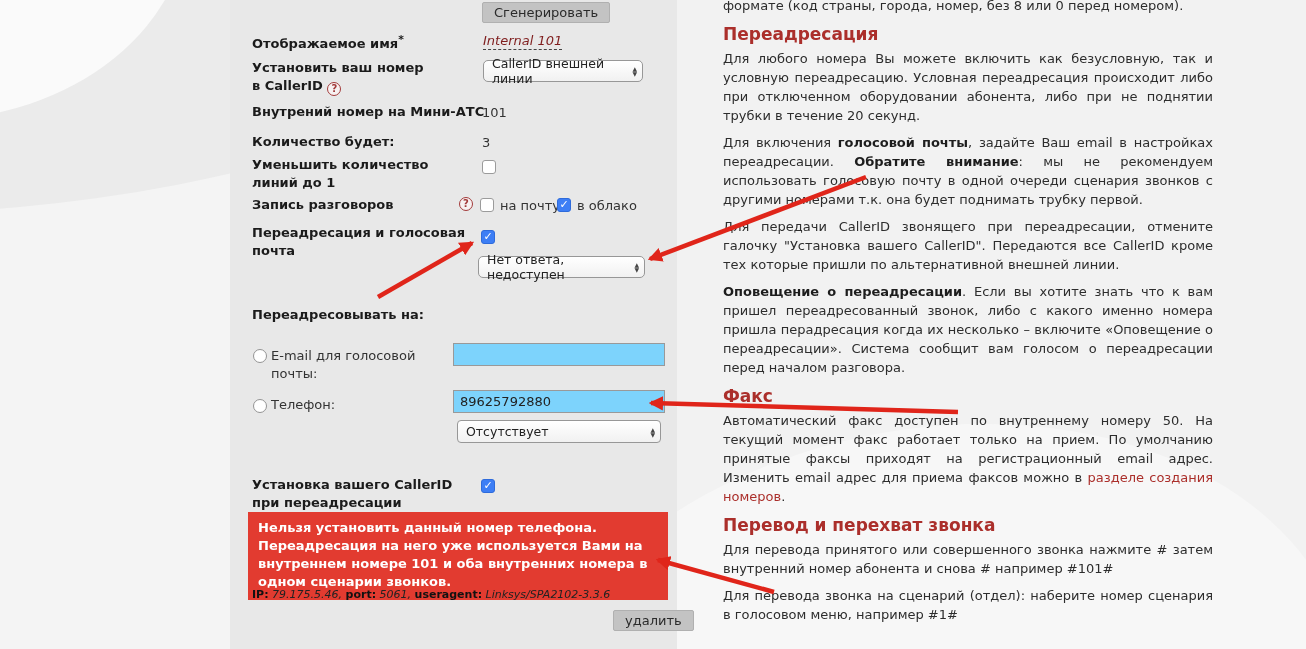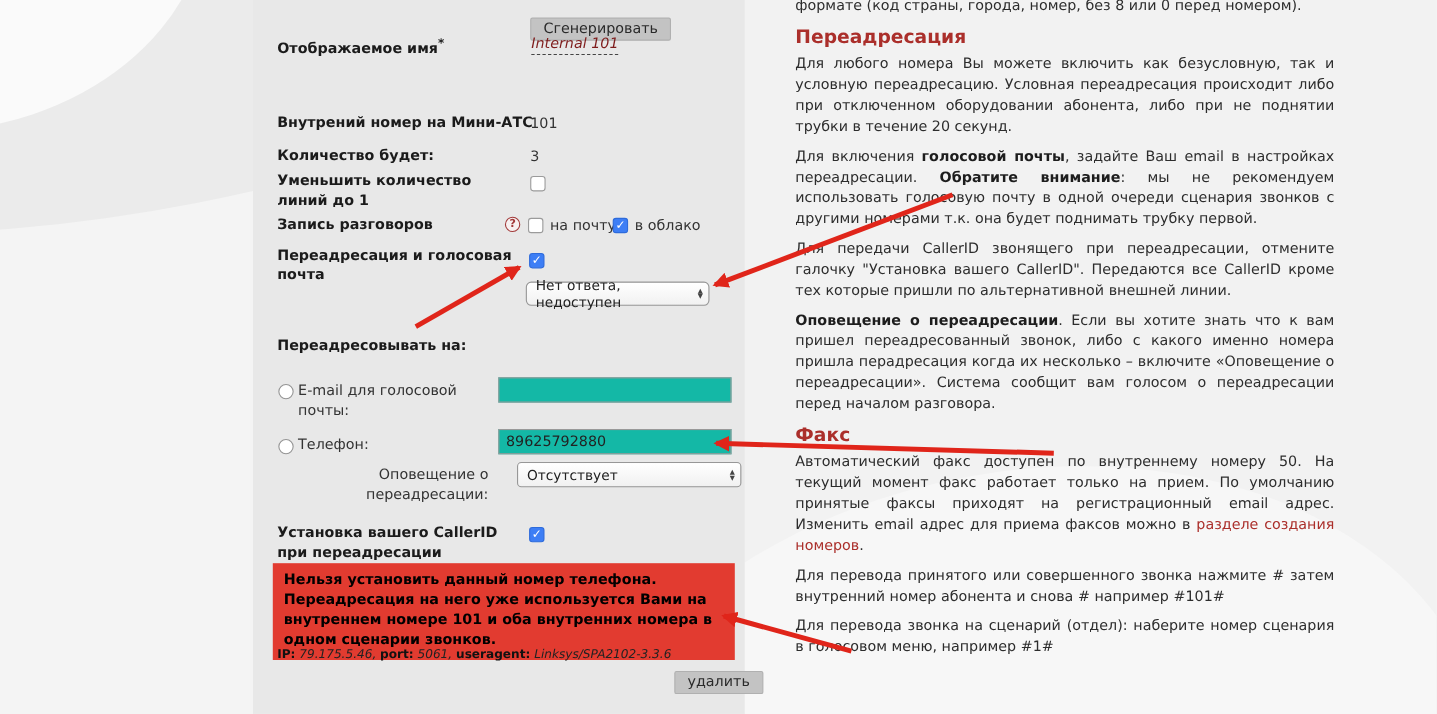--- a/index.html
+++ b/index.html
@@ -26,27 +26,27 @@
        background:linear-gradient(#ffffff,#f1f1f1);border:1px solid #979797;border-radius:5px;
        font-size:12.5px;color:#222;padding:0 5px 0 8px;cursor:pointer;}
   .sel .arrows{margin-left:auto;display:flex;flex-direction:column;align-items:center;color:#444;
        font-size:6px;line-height:5px;padding-left:6px;}
   .cb{position:absolute;width:14px;height:14px;box-sizing:border-box;background:#fff;
       border:1px solid #9b9b9b;border-radius:3px;cursor:pointer;}
   .cb.on{background:#3d7ef5;border-color:#2e6bdb;}
   .cb.on::after{content:"✓";position:absolute;left:1.5px;top:-1px;color:#fff;font-size:11px;font-weight:bold;}
   .radio{position:absolute;width:14px;height:14px;box-sizing:border-box;background:#fff;
       border:1px solid #949494;border-radius:50%;cursor:pointer;}
-  .inp{position:absolute;box-sizing:border-box;height:23px;border:1px solid #999;background:#14b8a6;
+  .inp{position:absolute;box-sizing:border-box;height:23px;border:1px solid #999;background:#7dd3fc;
       font-family:inherit;font-size:13px;color:#222;padding:2px 6px;}
   .qicon{display:inline-block;width:14px;height:14px;box-sizing:border-box;border:1.5px solid #a23a3a;
       border-radius:50%;color:#a23a3a;font-size:10px;font-weight:bold;line-height:11px;text-align:center;
       vertical-align:-2px;background:#f7f1f1;cursor:pointer;}
   .error-box{position:absolute;left:18px;top:512px;width:420px;box-sizing:border-box;background:#e23b30;
-      color:#000000;font-size:13px;font-weight:bold;line-height:18px;padding:7px 10px 9px;}
+      color:#ffffff;font-size:13px;font-weight:bold;line-height:18px;padding:7px 10px 9px;}
   .meta{position:absolute;left:22px;top:588px;font-size:11px;color:#111;}
   .meta b{font-weight:bold;}
   .meta i{font-style:italic;color:#222;}
 
   
   .help{position:absolute;left:46px;top:-4px;width:490px;font-size:13px;line-height:19px;
         color:#2d2d2d;text-align:justify;}
   .help .h2{font-size:17px;font-weight:bold;color:#ab2f2b;text-align:left;line-height:20px;margin:9px 0 5px;}
   .help p{margin:0 0 8px;}
   .help b{color:#1d1d1d;}
@@ -70,32 +70,42 @@
     <div class="swoosh rp-bottom"></div>
     <div class="help">
         <p><span>формате (код страны, города, номер, без 8 или 0 перед номером).</span></p>
         <div class="h2">Переадресация</div>
         <p><span>Для любого номера Вы можете включить как безусловную, так и условную переадресацию. Условная переадресация происходит либо при отключенном оборудовании абонента, либо при не поднятии трубки в течение 20 секунд.</span></p>
         <p><span>Для включения </span><b>голосовой почты</b><span>, задайте Ваш email в настройках переадресации. </span><b>Обратите внимание</b><span>: мы не рекомендуем использовать голосовую почту в одной очереди сценария звонков с другими номерами т.к. она будет поднимать трубку первой.</span></p>
         <p><span>Для передачи CallerID звонящего при переадресации, отмените галочку "Установка вашего CallerID". Передаются все CallerID кроме тех которые пришли по альтернативной внешней линии.</span></p>
         <p><b>Оповещение о переадресации</b><span>. Если вы хотите знать что к вам пришел переадресованный звонок, либо с какого именно номера пришла перадресация когда их несколько – включите «Оповещение о переадресации». Система сообщит вам голосом о переадресации перед началом разговора.</span></p>
         <div class="h2">Факс</div>
         <p><span>Автоматический факс доступен по внутреннему номеру 50. На текущий момент факс работает только на прием. По умолчанию принятые факсы приходят на регистрационный email адрес. Изменить email адрес для приема факсов можно в </span><a>разделе создания номеров</a><span>.</span></p>
+        <div class="h2">Перевод и перехват звонка</div>
         <p><span>Для перевода принятого или совершенного звонка нажмите # затем внутренний номер абонента и снова # например #101#</span></p>
         <p><span>Для перевода звонка на сценарий (отдел): наберите номер сценария в голосовом меню, например #1#</span></p>
       </div>
   </div>
 
   <div class="form-panel">
 
-    <button class="btn" style="left:252px;top:16px;text-align:center;">Сгенерировать</button>
+    <button class="btn" style="left:252px;top:2px;text-align:center;">Сгенерировать</button>
 
     <div class="fl" style="left:22px;top:31px;"><span>Отображаемое имя</span><sup>*</sup></div>
     <div class="val" style="left:253px;top:33px;"><span class="editable">Internal 101</span></div>
 
+    <div class="fl" style="left:22px;top:59px;width:178px;"><span>Установить ваш номер в CallerID</span>
+         <span class="qicon">?</span></div>
+    <div class="sel" style="left:253px;top:60px;width:160px;">
+      <span>CallerID внешней линии</span>
+      <span class="arrows">
+          <span>▲</span>
+          <span>▼</span>
+        </span>
+    </div>
 
     <div class="fl" style="left:22px;top:103px;white-space:nowrap;">Внутрений номер на Мини-АТС</div>
     <div class="val" style="left:252px;top:105px;">101</div>
 
     <div class="fl" style="left:22px;top:133px;">Количество будет:</div>
     <div class="val" style="left:252px;top:135px;">3</div>
 
     <div class="fl" style="left:22px;top:156px;width:222px;">Уменьшить количество линий до 1</div>
     <div class="cb" style="left:252px;top:160px;"></div>
 
@@ -119,22 +129,21 @@
     <div class="fl" style="left:22px;top:306px;white-space:nowrap;">Переадресовывать на:</div>
 
     <div class="radio" style="left:23px;top:349px;"></div>
     <div class="val" style="left:41px;top:347px;width:158px;line-height:18px;">E-mail для голосовой почты:</div>
     <input class="inp" style="left: 223px; top: 343px; width: 212px;" type="text" value="">
 
     <div class="radio" style="left:23px;top:399px;"></div>
     <div class="val" style="left:41px;top:397px;">Телефон:</div>
     <input class="inp" style="left: 223px; top: 390px; width: 212px;" type="text" value="89625792880">
 
-    <div class="val" style="left:58px;top:422px;width:156px;text-align:right;line-height:19px;">Оповещение о переадресации:</div>
-    <div class="sel" style="left:240px;top:420px;width:204px;height:23px;border-radius:4px;">
+    <div class="sel" style="left:227px;top:420px;width:204px;height:23px;border-radius:4px;">
       <span>Отсутствует</span>
       <span class="arrows">
           <span>▲</span>
           <span>▼</span>
         </span>
     </div>
 
     <div class="fl" style="left:22px;top:476px;width:212px;">Установка вашего CallerID при переадресации</div>
     <div class="cb on" style="left:251px;top:479px;"></div>
 

